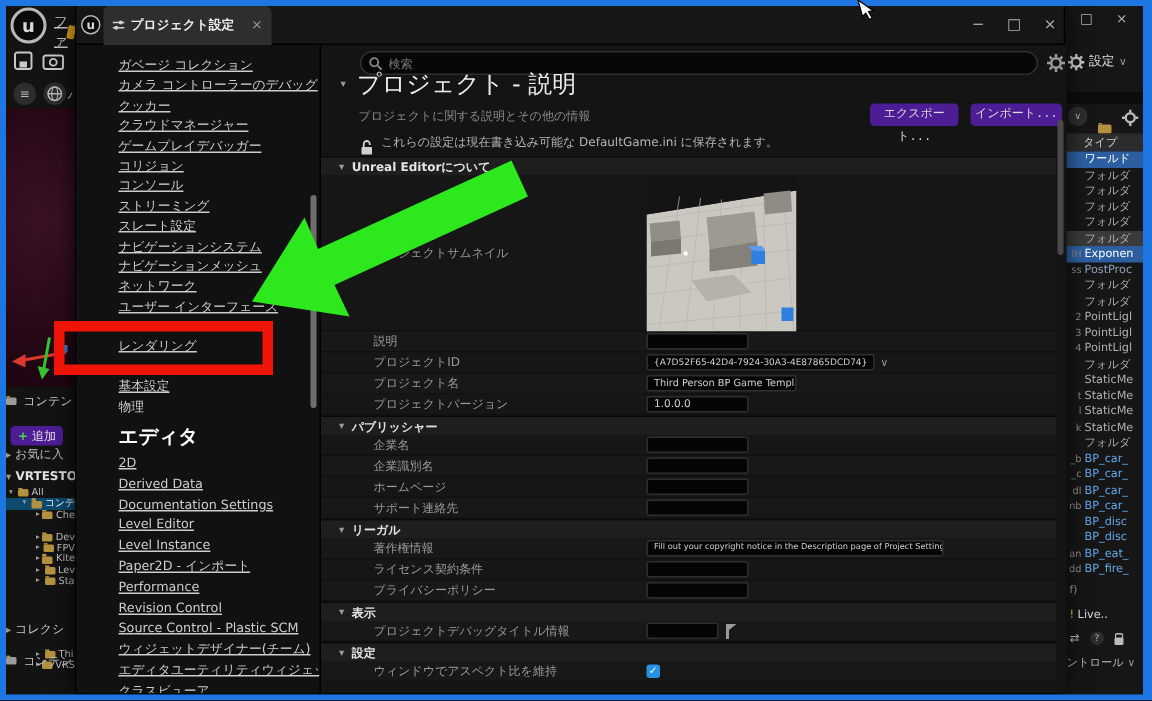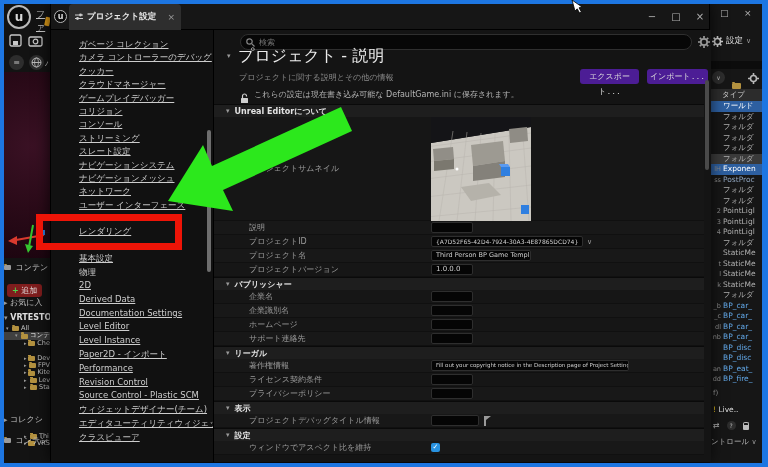--- a/index.html
+++ b/index.html
@@ -8,25 +8,25 @@
   .abs{position:absolute;}
   
   #frame{position:absolute;inset:0;border:4px solid #1d76e2;border-right-width:6px;pointer-events:none;z-index:60;}
   
   #bg-left{position:absolute;left:4px;top:3px;width:46px;height:461px;background:#131313;z-index:1;}
   .ue-logo{border-radius:50%;border:2px solid #b9b9b9;color:#d8d8d8;display:flex;align-items:center;justify-content:center;font-weight:bold;background:#0a0a0a;}
   .menu-frag{color:#c9c9c9;font-size:9px;text-decoration:underline;}
   .circ{border-radius:50%;background:#2d2d2d;color:#b9b9b9;display:flex;align-items:center;justify-content:center;}
   #viewport{position:absolute;left:0;top:69px;width:46px;height:186px;background:radial-gradient(circle at 60% 40%, #3a1124 0%, #2a0a18 55%, #1d0510 100%);}
   .cb-row{position:absolute;left:0;width:46px;overflow:hidden;white-space:nowrap;color:#c9c9c9;font-size:8px;line-height:13px;}
-  .addbtn{background:#7f1d1d;border-radius:3px;color:#e4e4e4;font-size:8px;padding:0 5px;line-height:13px;display:inline-block;}
+  .addbtn{background:#4c1d95;border-radius:3px;color:#e4e4e4;font-size:8px;padding:0 5px;line-height:13px;display:inline-block;}
   .plus{color:#4fd44f;font-weight:bold;}
   #cb-tree{position:absolute;left:0;top:322px;width:46px;overflow:hidden;}
   .trow{height:7.4px;line-height:7.4px;font-size:6.5px;color:#c4c4c4;white-space:nowrap;overflow:hidden;display:flex;align-items:center;}
-  .trow.sel{background:#404040;color:#fff;justify-content:space-between;}
+  .trow.sel{background:#0c4a6e;color:#fff;justify-content:space-between;}
   .trow .car{width:6px;color:#9a9a9a;font-size:5px;}
   .fold{display:inline-block;width:7px;height:5px;background:#b3913f;border-radius:1px;margin-right:2px;position:relative;flex:none;}
   .fold::before{content:"";position:absolute;left:0;top:-1.5px;width:3px;height:1.5px;background:#b3913f;border-radius:1px 1px 0 0;}
   
   #bg-right{position:absolute;left:710px;top:3px;width:53px;height:461px;background:#161616;z-index:1;}
   .wc{color:#b5b5b5;font-size:9px;line-height:12px;}
   .orow{height:10.5px;line-height:10.5px;font-size:7.5px;color:#b0b0b0;display:flex;white-space:nowrap;overflow:hidden;}
   .orow .pre{width:11px;flex:none;text-align:right;color:#8a8a8a;font-size:6.5px;margin-right:2px;}
   .orow.selected{background:#2d5fa0;color:#fff;}
   .orow.hover{background:#3a3a3a;}
@@ -57,21 +57,21 @@
   #notice{position:absolute;left:40px;top:59px;font-size:8px;color:#b5b5b5;}
   #sections{position:absolute;left:0;top:74px;width:490px;}
   .sec-bar{height:13px;background:#1e1e1e;border-top:1px solid #0a0a0a;display:flex;align-items:center;gap:5px;padding-left:12px;font-size:8px;font-weight:bold;color:#e3e3e3;}
   .frow{height:14px;display:flex;align-items:center;background:#161616;border-bottom:1px solid #101010;}
   .frow:nth-child(odd){background:#181818;}
   .frow.thumb{height:104px;align-items:flex-start;}
   .flabel{width:217px;flex:none;padding-left:35px;font-size:8px;color:#9a9a9a;white-space:nowrap;overflow:hidden;}
   .frow.thumb .flabel{margin-top:46px;}
   .fval{display:flex;align-items:center;gap:4px;}
   .field{height:11px;background:#050505;border:1px solid #2e2e2e;border-radius:2px;color:#cfcfcf;font-size:7px;line-height:9px;padding:0 4px;white-space:nowrap;overflow:hidden;}
-  .w-s{width:42px;} .w-guid{width:152px;font-size:6px;} .w-name{width:100px;font-size:6.5px;} .w-copy{width:198px;font-size:5.5px;} .w-loc{width:48px;}
+  .w-s{width:68px;} .w-guid{width:152px;font-size:6px;} .w-name{width:100px;font-size:6.5px;} .w-copy{width:198px;font-size:5.5px;} .w-loc{width:48px;}
   .cbx{width:9px;height:9px;background:#2892e0;border-radius:2px;color:#fff;font-size:7px;line-height:9px;text-align:center;}
   .flag{position:relative;width:8px;height:10px;display:inline-block;}
   .flag::before{content:"";position:absolute;left:1px;top:0;width:1.5px;height:10px;background:#9a9a9a;}
   .flag::after{content:"";position:absolute;left:2.5px;top:0.5px;border-left:5px solid #9a9a9a;border-bottom:4px solid transparent;}
   #main-sb{position:absolute;right:2px;top:50px;width:4px;height:90px;background:#4a4a4a;border-radius:2px;}
   
   #arrow-overlay{position:absolute;left:0;top:0;z-index:40;pointer-events:none;}
   #redbox{position:absolute;left:36px;top:214px;width:146px;height:36px;border:7px solid #ee1407;z-index:41;pointer-events:none;}
   #cursor{position:absolute;left:570px;top:0;z-index:70;pointer-events:none;}
   .minilock{display:inline-block;width:6px;height:5px;background:#bbb;border-radius:1px;position:relative;margin-top:4px;}
@@ -362,20 +362,21 @@
           <div class="nav-item">スレート設定</div>
           <div class="nav-item">ナビゲーションシステム</div>
           <div class="nav-item">ナビゲーションメッシュ</div>
           <div class="nav-item">ネットワーク</div>
           <div class="nav-item">ユーザー インターフェース</div>
           <div class="nav-item slot"></div>
           <div class="nav-item">レンダリング</div>
           <div class="nav-item slot"></div>
           <div class="nav-item">基本設定</div>
           <div class="nav-item nounder">物理</div>
+          <div class="nav-cat">エディタ</div>
           <div class="nav-item ed">2D</div>
           <div class="nav-item ed">Derived Data</div>
           <div class="nav-item ed">Documentation Settings</div>
           <div class="nav-item ed">Level Editor</div>
           <div class="nav-item ed">Level Instance</div>
           <div class="nav-item ed">Paper2D - インポート</div>
           <div class="nav-item ed">Performance</div>
           <div class="nav-item ed">Revision Control</div>
           <div class="nav-item ed">Source Control - Plastic SCM</div>
           <div class="nav-item ed">ウィジェットデザイナー(チーム)</div>

